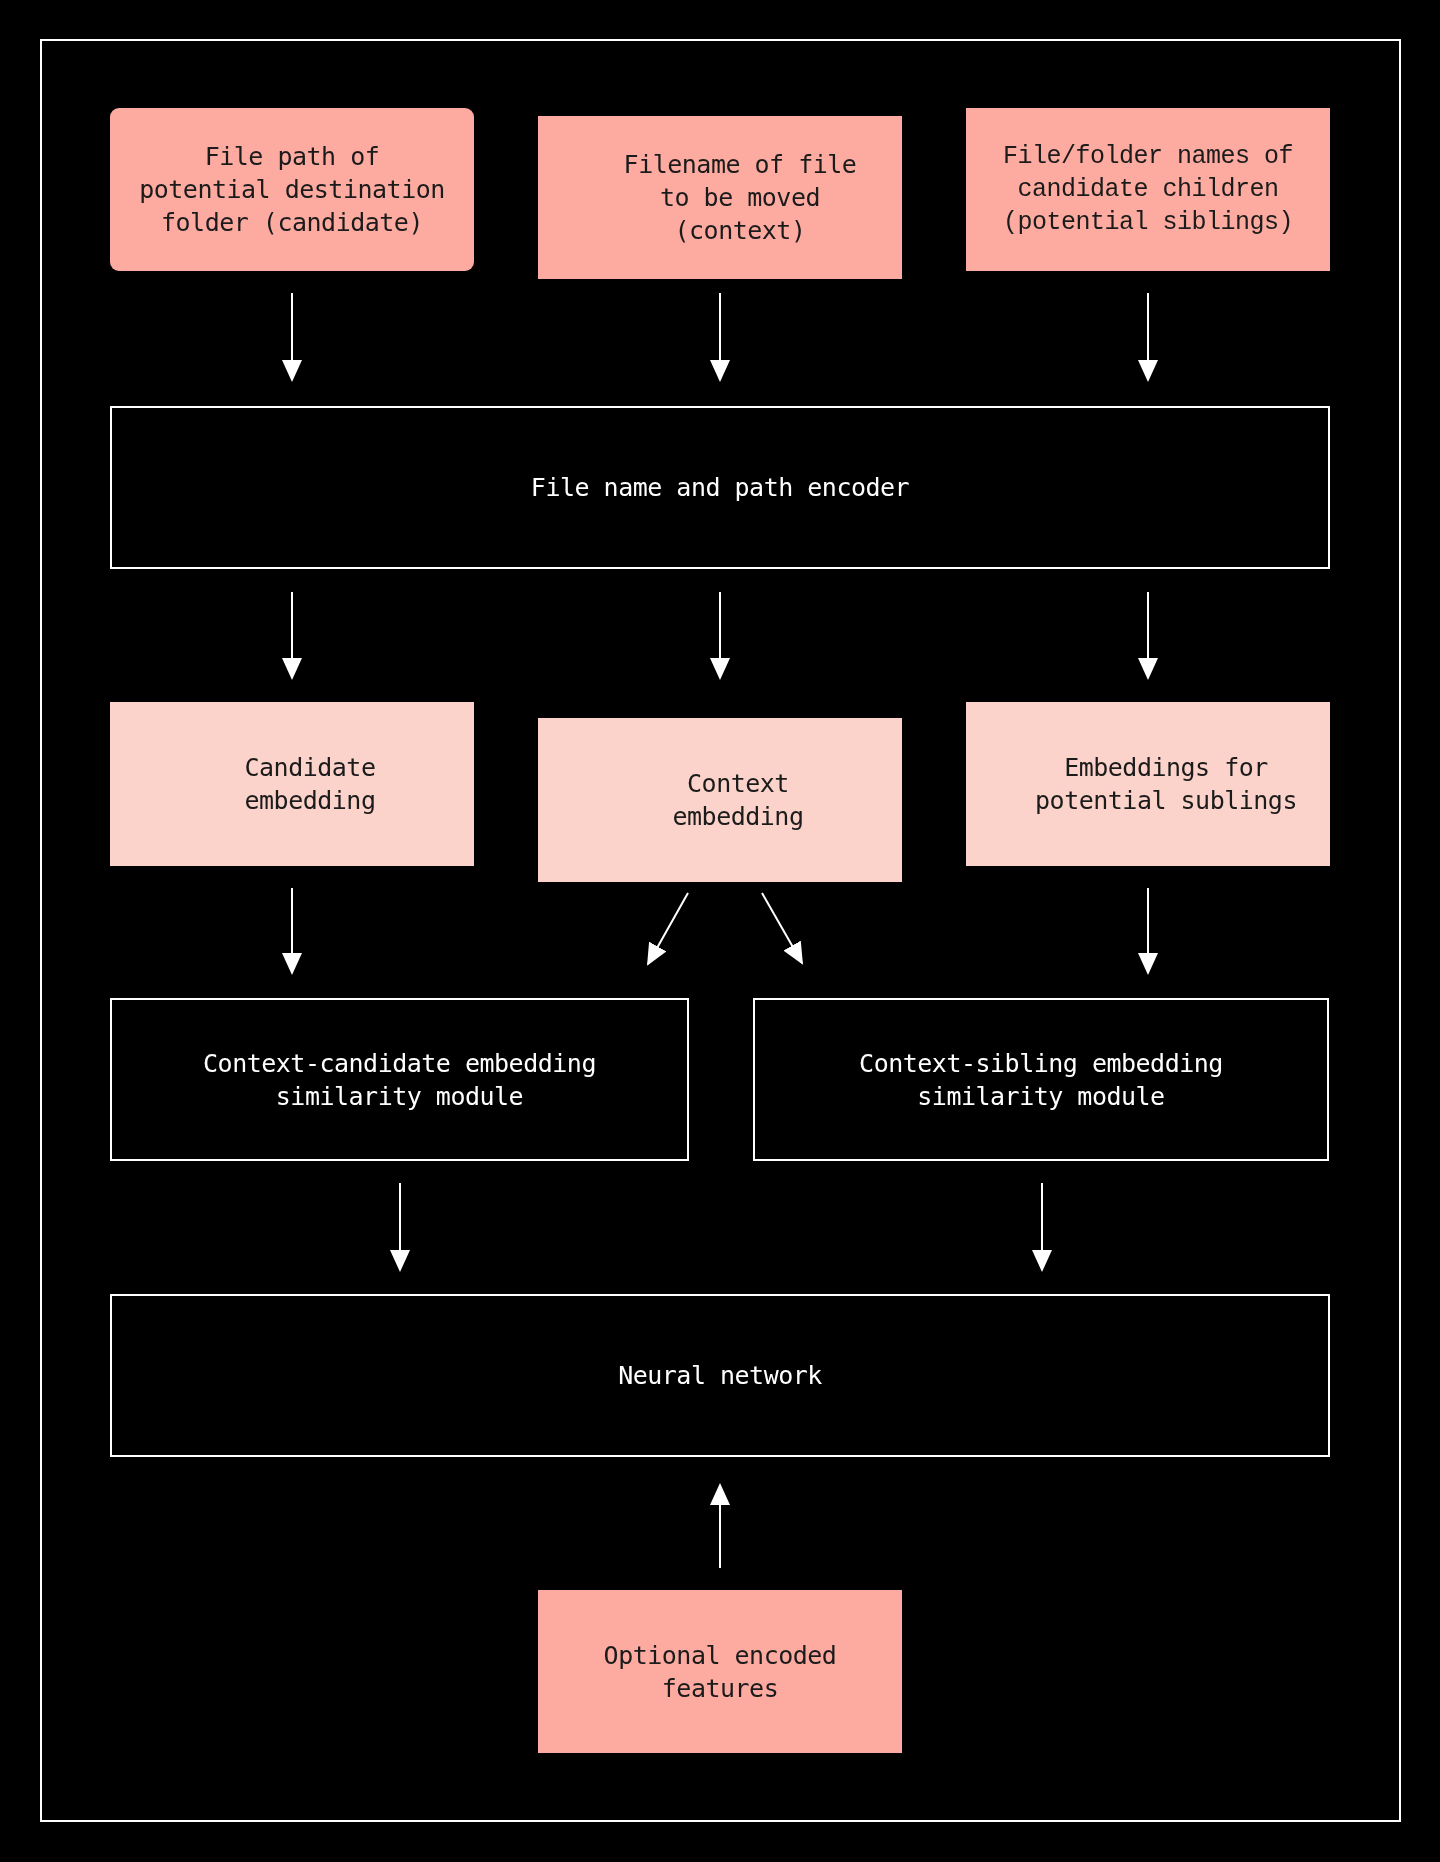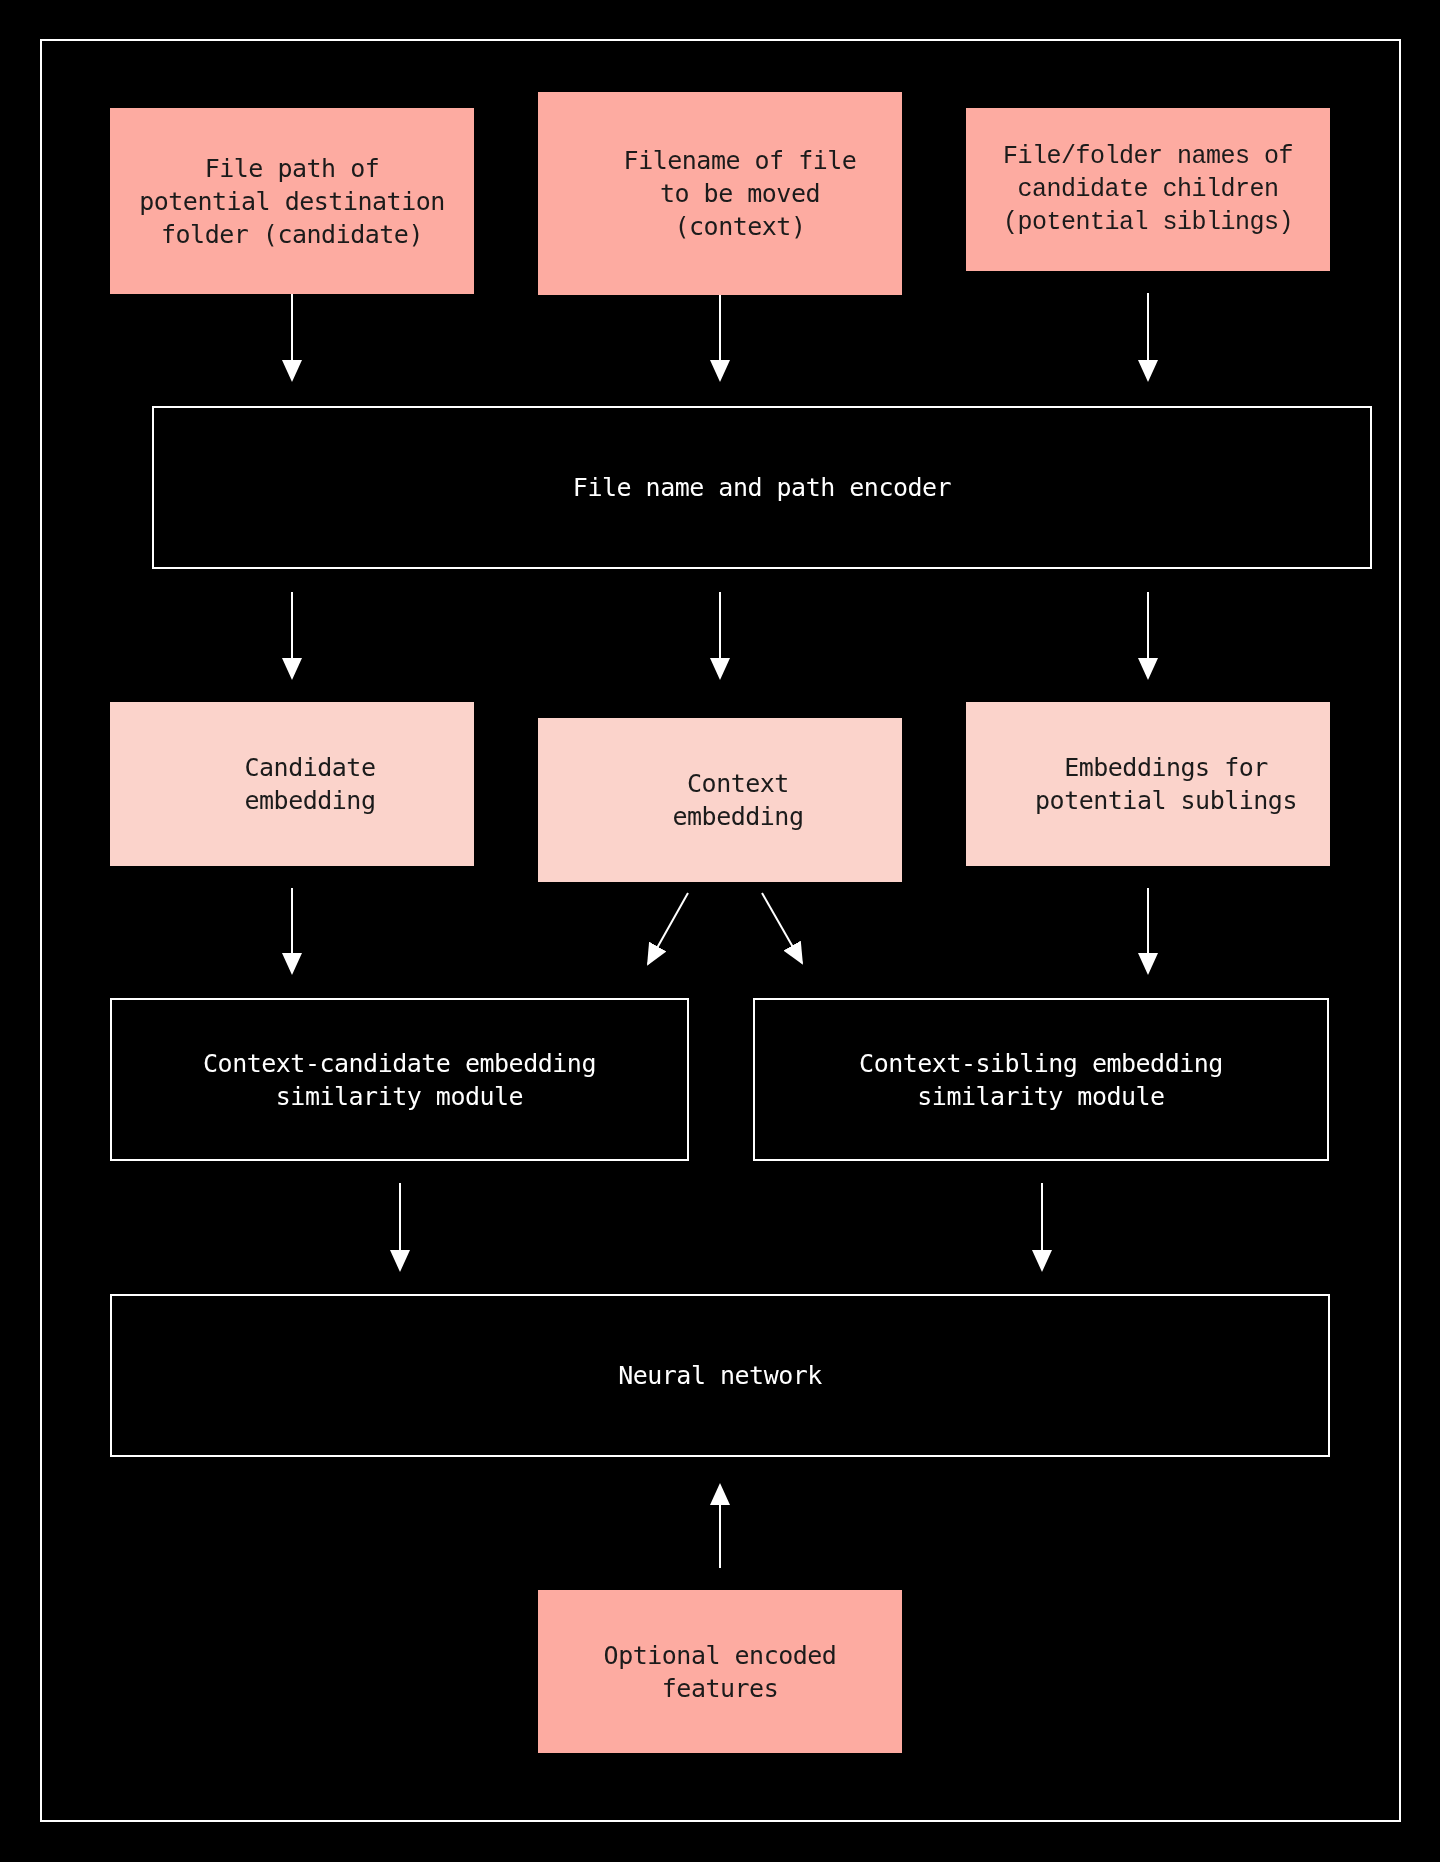--- a/index.html
+++ b/index.html
@@ -26,24 +26,24 @@
     text-align:center;box-sizing:border-box;
     font-size:25px;line-height:1.32;letter-spacing:-0.5px;
   }
   .node .label{white-space:pre-line;}
   .fill-salmon{background:var(--box-salmon);color:var(--text-dark);}
   .fill-pink{background:var(--box-pink);color:var(--text-dark);padding-left:36px;}
   .outlined{background:var(--background);border:2px solid var(--outline);color:var(--text-light);}
   #arrow-layer{position:absolute;left:0;top:0;width:1440px;height:1862px;pointer-events:none;}
 
   
-  #in1{left:110px;top:108px;width:364px;height:186px;}
-  #in2{left:538px;top:92px;width:364px;height:203px;padding-left:40px;}
+  #in1{left:110px;top:108px;width:364px;height:163px;border-radius:9px;}
+  #in2{left:538px;top:116px;width:364px;height:163px;padding-left:40px;}
   #in3{left:966px;top:108px;width:364px;height:163px;font-family:Liberation Mono, monospace;}
-  #encoder{left:110px;top:406px;width:1220px;height:163px;margin-left:42px;}
+  #encoder{left:110px;top:406px;width:1220px;height:163px;}
   #emb1{left:110px;top:702px;width:364px;height:164px;}
   #emb2{left:538px;top:718px;width:364px;height:164px;}
   #emb3{left:966px;top:702px;width:364px;height:164px;}
   #mod1{left:110px;top:998px;width:579px;height:163px;}
   #mod2{left:753px;top:998px;width:576px;height:163px;}
   #nn{left:110px;top:1294px;width:1220px;height:163px;}
   #opt{left:538px;top:1590px;width:364px;height:163px;}
 </style>
 </head>
 <body>

